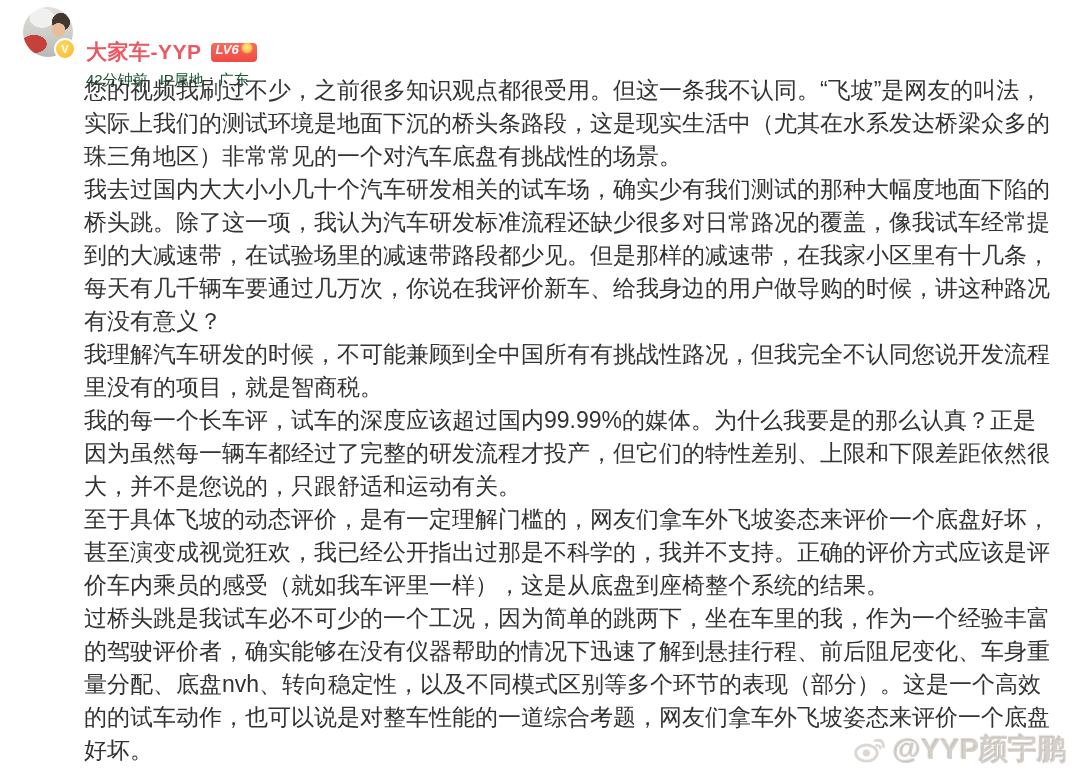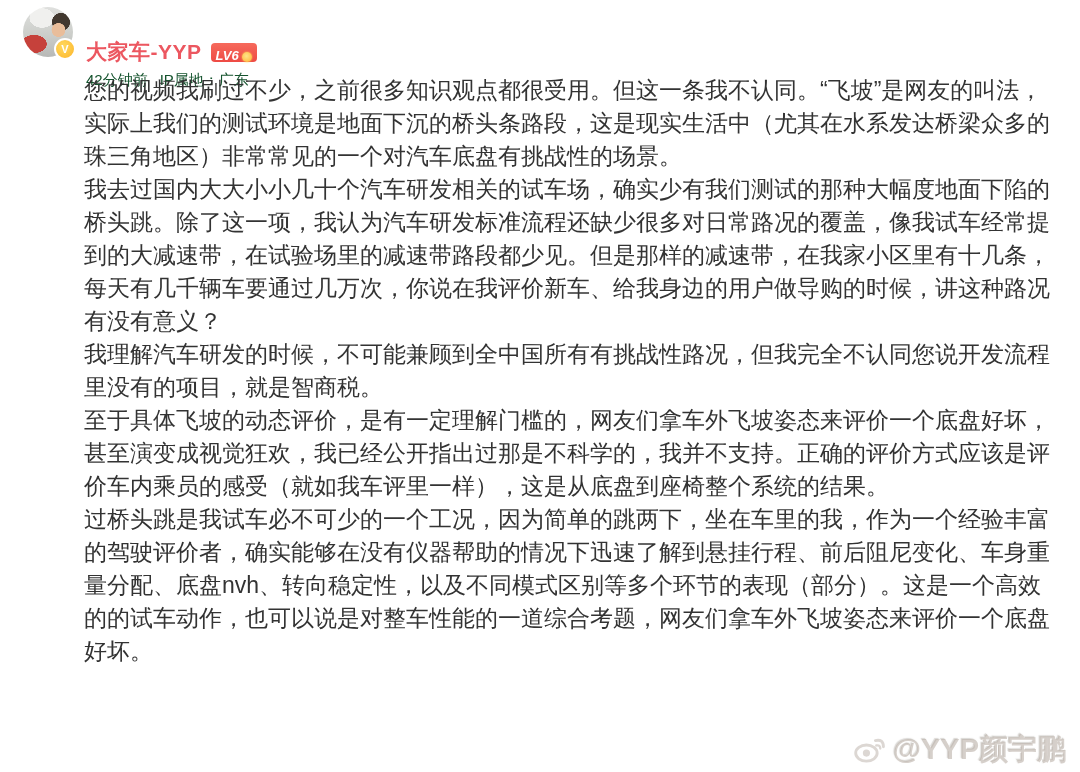--- a/index.html
+++ b/index.html
@@ -69,21 +69,21 @@
     letter-spacing: 0.5px;
     cursor: pointer;
     line-height: 24px;
   }
   .level-badge {
     height: 19px;
     padding: 0 5px;
     background: linear-gradient(180deg, #f66a5c, #ee4a44);
     border-radius: 4px;
     display: flex;
-    align-items: flex-end;
+    align-items: flex-start;
     gap: 3px;
     cursor: pointer;
   }
   .level-badge .lv-text {
     color: #ffffff;
     font-size: 13px;
     font-weight: 700;
     font-style: italic;
     line-height: 1;
   }
@@ -160,20 +160,21 @@
     <div class="meta">
       <span>42分钟前</span>
       <span>IP属地：广东</span>
     </div>
   </div>
 
   <div class="content">
     <p>您的视频我刷过不少，之前很多知识观点都很受用。但这一条我不认同。“飞坡”是网友的叫法，实际上我们的测试环境是地面下沉的桥头条路段，这是现实生活中（尤其在水系发达桥梁众多的珠三角地区）非常常见的一个对汽车底盘有挑战性的场景。</p>
     <p>我去过国内大大小小几十个汽车研发相关的试车场，确实少有我们测试的那种大幅度地面下陷的桥头跳。除了这一项，我认为汽车研发标准流程还缺少很多对日常路况的覆盖，像我试车经常提到的大减速带，在试验场里的减速带路段都少见。但是那样的减速带，在我家小区里有十几条，每天有几千辆车要通过几万次，你说在我评价新车、给我身边的用户做导购的时候，讲这种路况有没有意义？</p>
     <p>我理解汽车研发的时候，不可能兼顾到全中国所有有挑战性路况，但我完全不认同您说开发流程里没有的项目，就是智商税。</p>
+    <p>我的每一个长车评，试车的深度应该超过国内99.99%的媒体。为什么我要是的那么认真？正是因为虽然每一辆车都经过了完整的研发流程才投产，但它们的特性差别、上限和下限差距依然很大，并不是您说的，只跟舒适和运动有关。</p>
     <p>至于具体飞坡的动态评价，是有一定理解门槛的，网友们拿车外飞坡姿态来评价一个底盘好坏，甚至演变成视觉狂欢，我已经公开指出过那是不科学的，我并不支持。正确的评价方式应该是评价车内乘员的感受（就如我车评里一样），这是从底盘到座椅整个系统的结果。</p>
     <p>过桥头跳是我试车必不可少的一个工况，因为简单的跳两下，坐在车里的我，作为一个经验丰富的驾驶评价者，确实能够在没有仪器帮助的情况下迅速了解到悬挂行程、前后阻尼变化、车身重量分配、底盘nvh、转向稳定性，以及不同模式区别等多个环节的表现（部分）。这是一个高效的的试车动作，也可以说是对整车性能的一道综合考题，网友们拿车外飞坡姿态来评价一个底盘好坏。</p>
   </div>
 
   <div class="watermark">
     <span>
       <svg viewBox="0 0 38 32" width="34" height="29" fill="none" stroke="currentColor">
         <ellipse cx="15" cy="20" rx="12" ry="9" stroke-width="3.2"></ellipse>
         <circle cx="15" cy="20" r="4" fill="currentColor" stroke="none"></circle>
         <path d="M25 6 q9 -2 9 7" stroke-width="3.2" stroke-linecap="round"></path>

